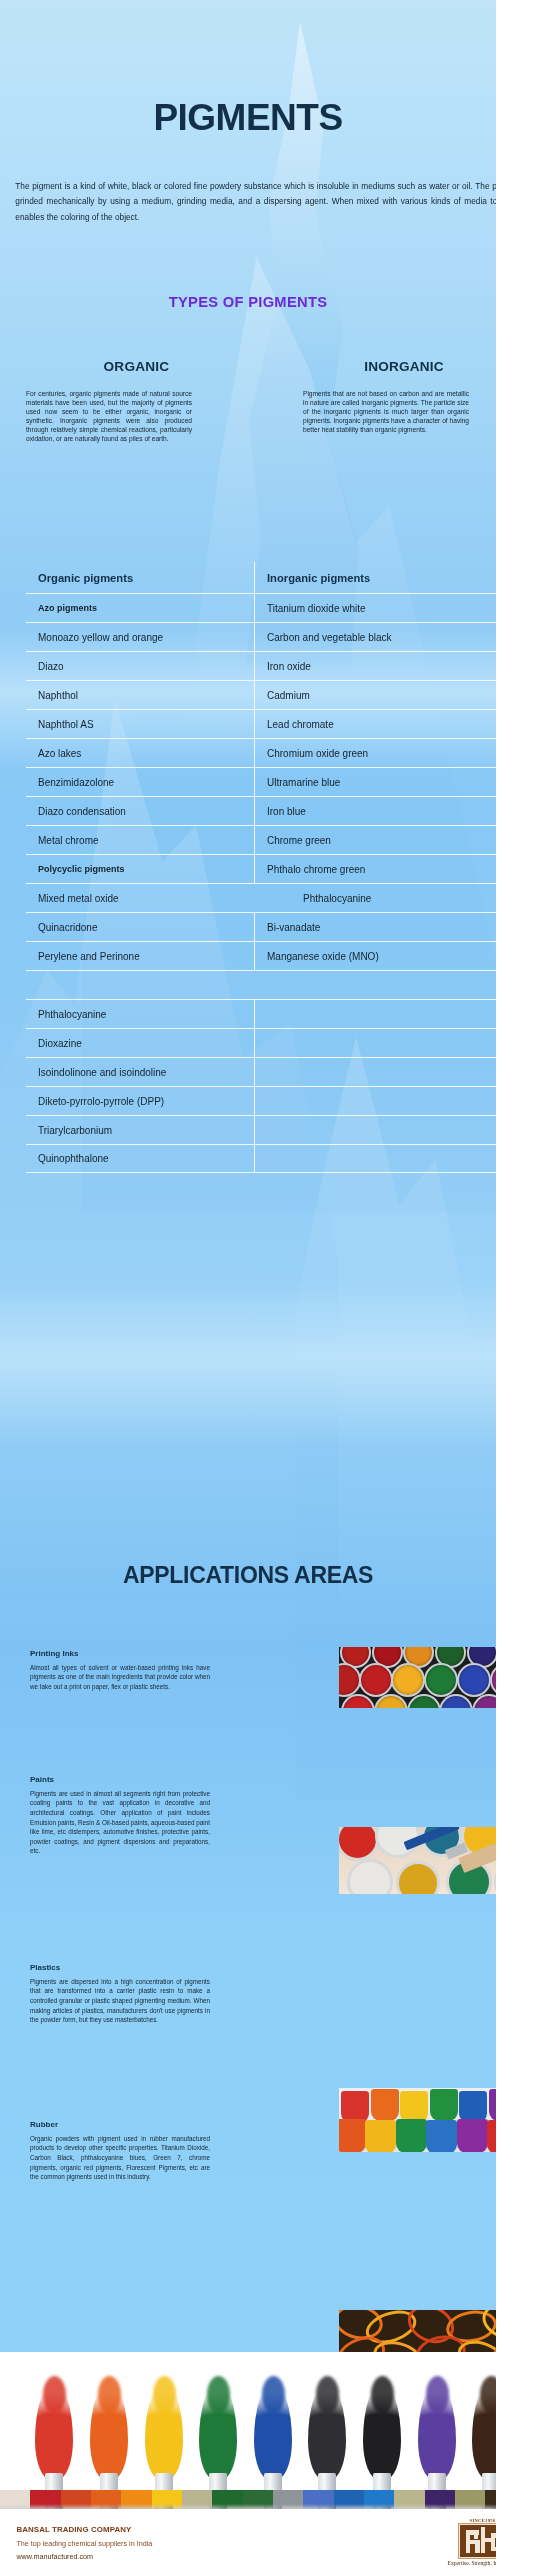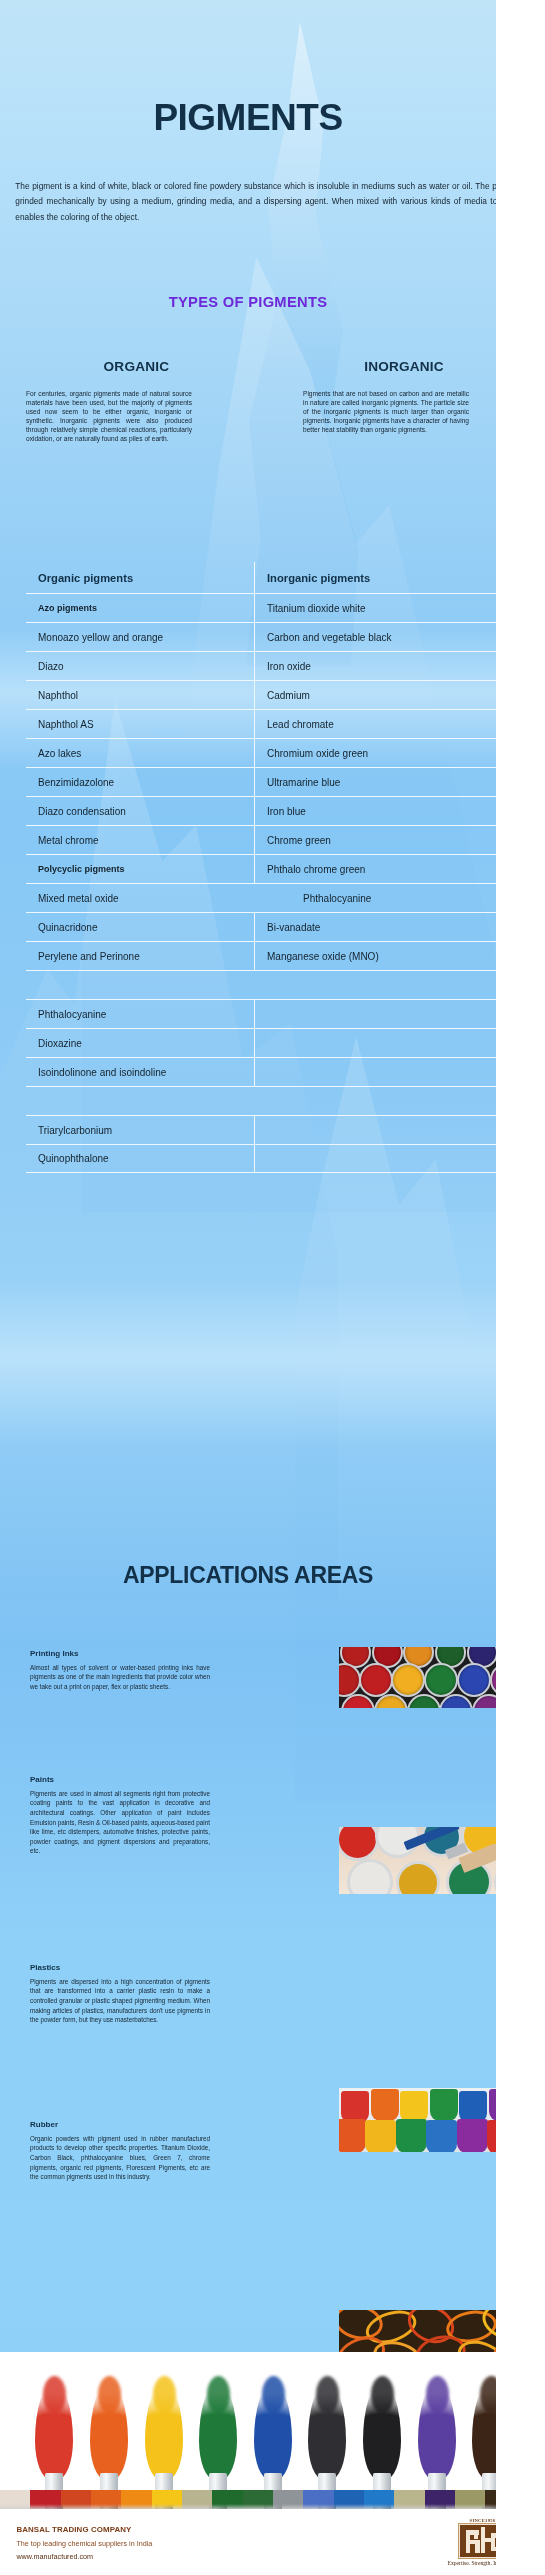--- a/index.html
+++ b/index.html
@@ -386,20 +386,21 @@
         </div>
         <div class="row">
           <div class="cell c1">Dioxazine</div>
           <div class="cell c2"></div>
         </div>
         <div class="row">
           <div class="cell c1">Isoindolinone and isoindoline</div>
           <div class="cell c2"></div>
         </div>
         <div class="row">
+          <div class="cell c1">Diketo-pyrrolo-pyrrole (DPP)</div>
           <div class="cell c2"></div>
         </div>
         <div class="row">
           <div class="cell c1">Triarylcarbonium</div>
           <div class="cell c2"></div>
         </div>
         <div class="row last">
           <div class="cell c1">Quinophthalone</div>
           <div class="cell c2"></div>
         </div>

